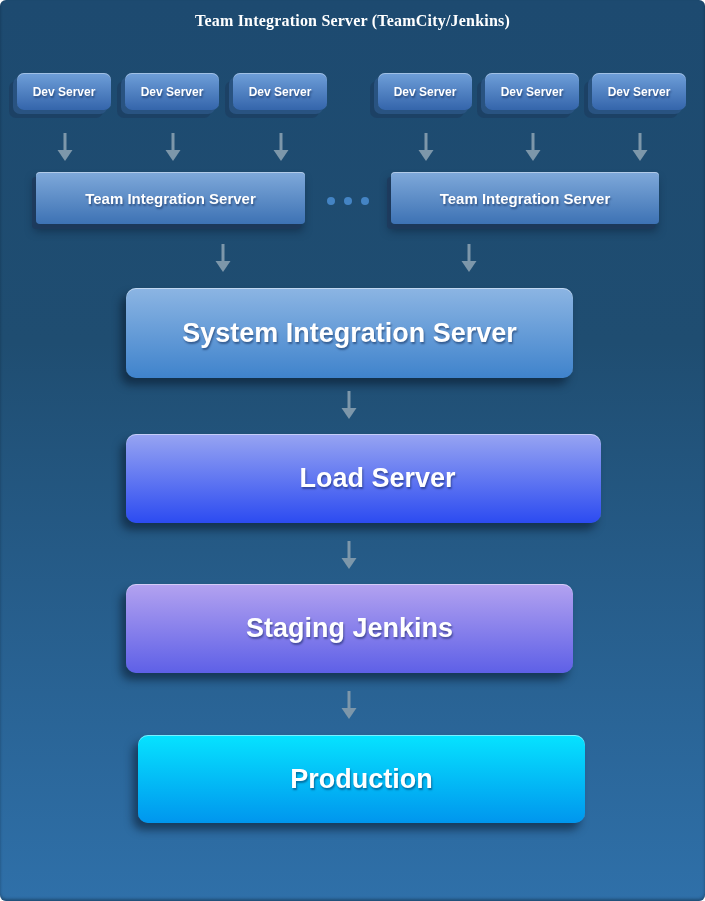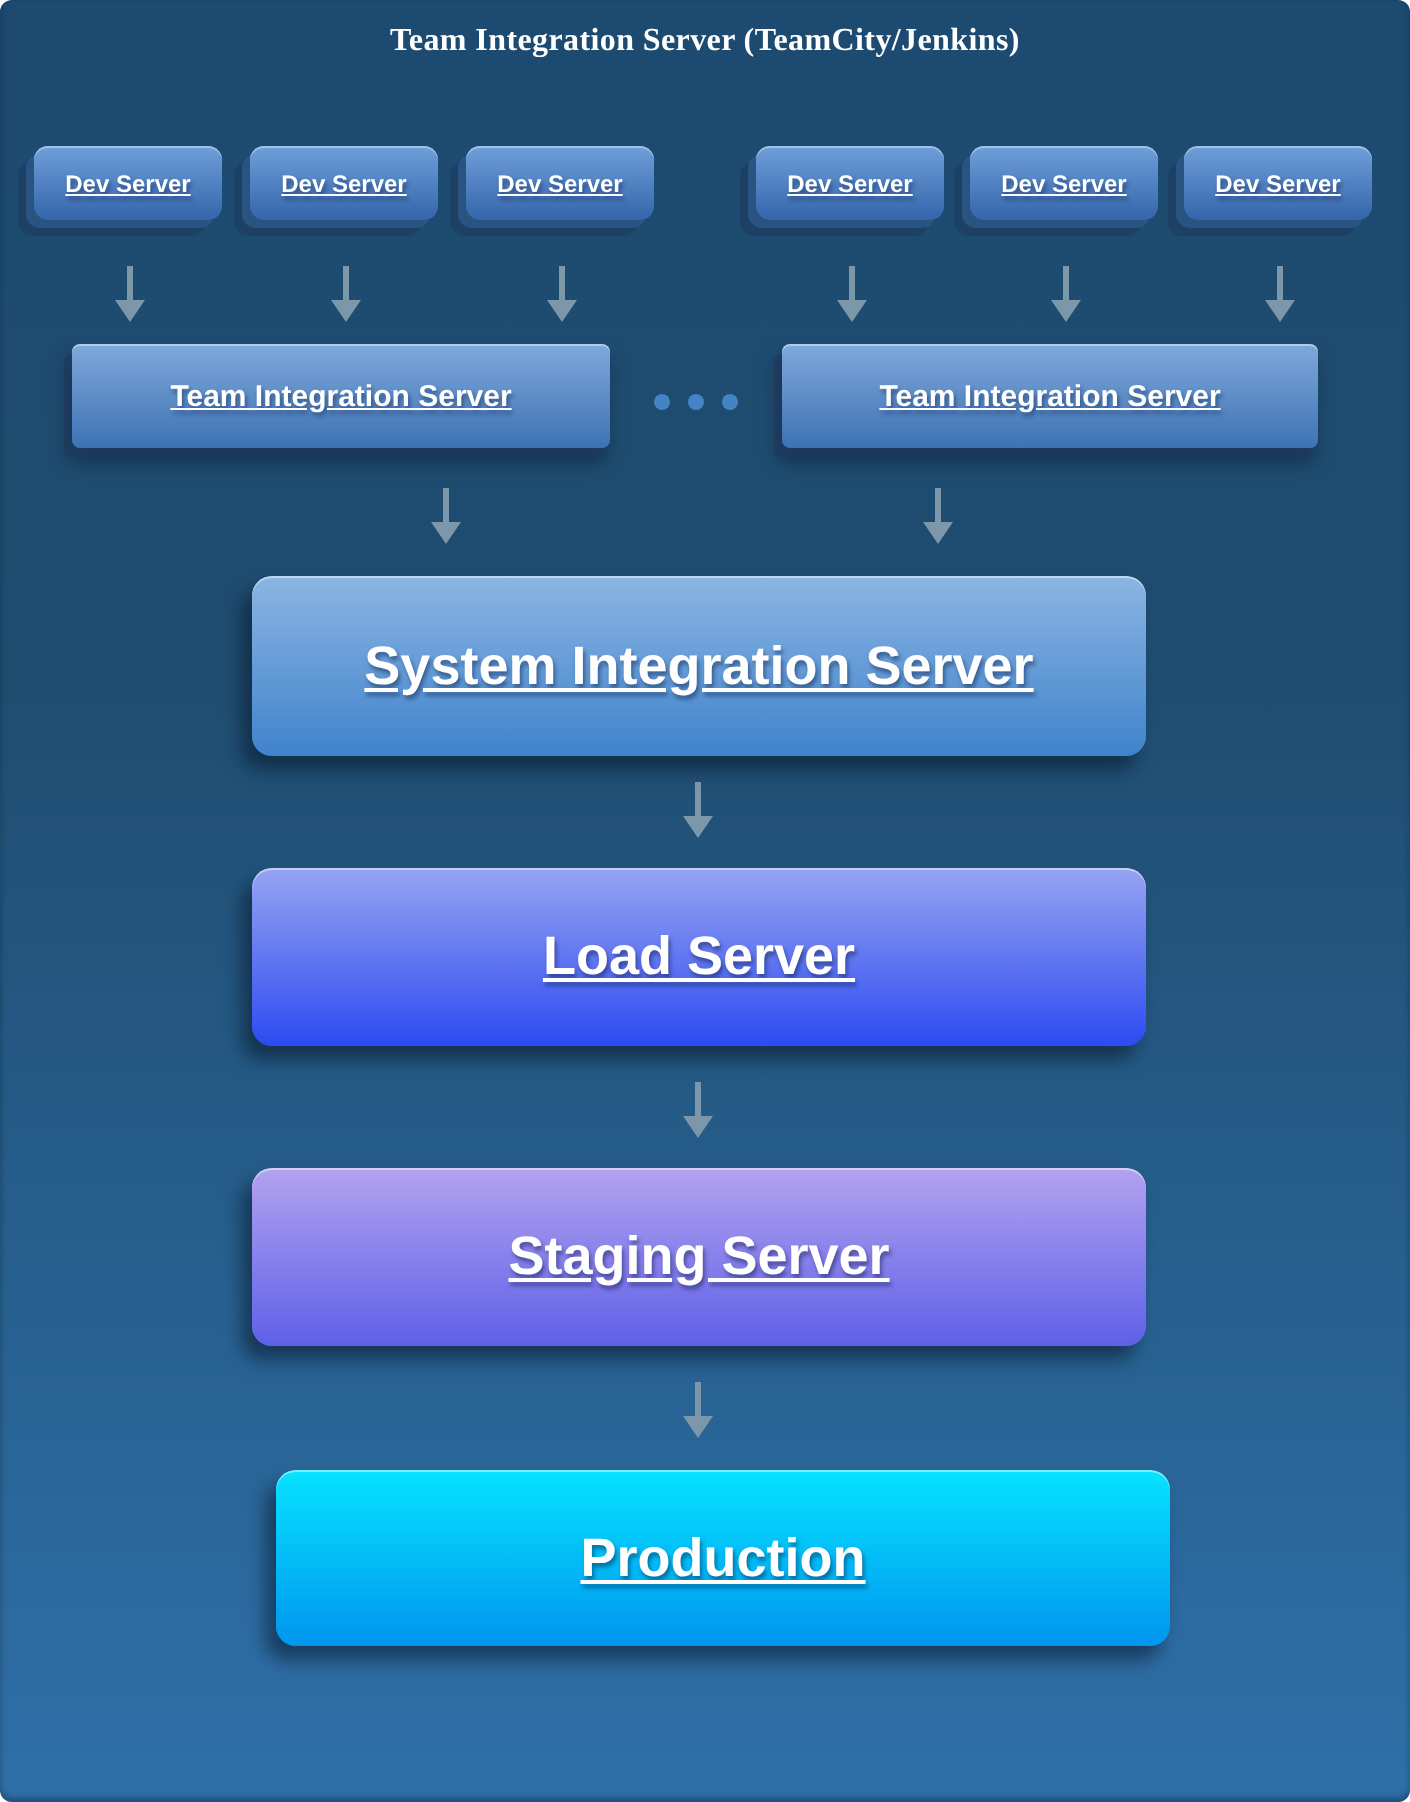--- a/index.html
+++ b/index.html
@@ -9,21 +9,20 @@
     box-shadow:inset 0 -2px 3px rgba(10,25,40,.4);
   }
   .title{
     position:absolute;top:12px;left:0;right:0;text-align:center;
     color:var(--text);font-size:16px;font-weight:bold;letter-spacing:.2px;font-family:Liberation Serif, serif;
   }
   .box{
     position:absolute;display:flex;align-items:center;justify-content:center;
     color:var(--text);font-weight:bold;text-align:center;
     text-shadow:1px 2px 2px rgba(0,20,60,.45);
-    text-decoration:underline;
   }
   .dev{
     width:94px;height:37px;border-radius:7px;font-size:12px;
     background:linear-gradient(180deg,var(--dev_box_top),var(--dev_box_bottom));
     box-shadow:-4px 4px 0 rgba(43,85,132,.9),
                -8px 8px 0 rgba(28,60,95,.65),
                inset 0 1px 0 rgba(255,255,255,.35);
   }
   .tis{
     top:172px;height:52px;border-radius:4px;font-size:15px;
@@ -31,21 +30,21 @@
     box-shadow:-4px 5px 0 rgba(30,58,92,.8),
                -2px 7px 9px rgba(10,25,45,.5),
                inset 0 1px 0 rgba(255,255,255,.4);
   }
   .stage{
     left:126px;width:447px;border-radius:10px;font-size:27px;
     box-shadow:-5px 7px 9px rgba(8,22,40,.55),
                inset 0 1px 0 rgba(255,255,255,.45);
   }
   .sys {background:linear-gradient(180deg,var(--system_box_top),var(--system_box_bottom));text-align:center;}
-  .load{background:linear-gradient(180deg,var(--load_box_top),var(--load_box_bottom));}
+  .load{background:linear-gradient(180deg,var(--load_box_top),var(--load_box_bottom));padding-left:28px;}
   .stg {background:linear-gradient(180deg,var(--staging_box_top),var(--staging_box_bottom));}
   .prod{background:linear-gradient(180deg,var(--production_box_top),var(--production_box_bottom));margin-left:12px;}
   .arrow{position:absolute;width:20px;height:30px;color:var(--arrow);}
   .arrow svg{display:block;width:20px;height:30px;}
   .dots{position:absolute;left:327px;top:197px;display:flex;gap:9px;}
   .dot{width:8px;height:8px;border-radius:50%;background:var(--dots);}
 </style>
 </head>
 <body>
 
@@ -151,21 +150,21 @@
     </div>
 
   <div class="arrow" style="left:339px;top:540px">
       <svg viewBox="0 0 20 30">
         <line x1="10" y1="1" x2="10" y2="19" stroke="currentColor" stroke-width="3"></line>
         <path d="M2.5 18 L17.5 18 L10 29 Z" fill="currentColor"></path>
       </svg>
     </div>
 
   <div class="box stage stg" style="top:584px;height:89px">
-      <span>Staging Server</span>
+      <span>Staging Jenkins</span>
     </div>
 
   <div class="arrow" style="left:339px;top:690px">
       <svg viewBox="0 0 20 30">
         <line x1="10" y1="1" x2="10" y2="19" stroke="currentColor" stroke-width="3"></line>
         <path d="M2.5 18 L17.5 18 L10 29 Z" fill="currentColor"></path>
       </svg>
     </div>
 
   <div class="box stage prod" style="top:735px;height:88px">

